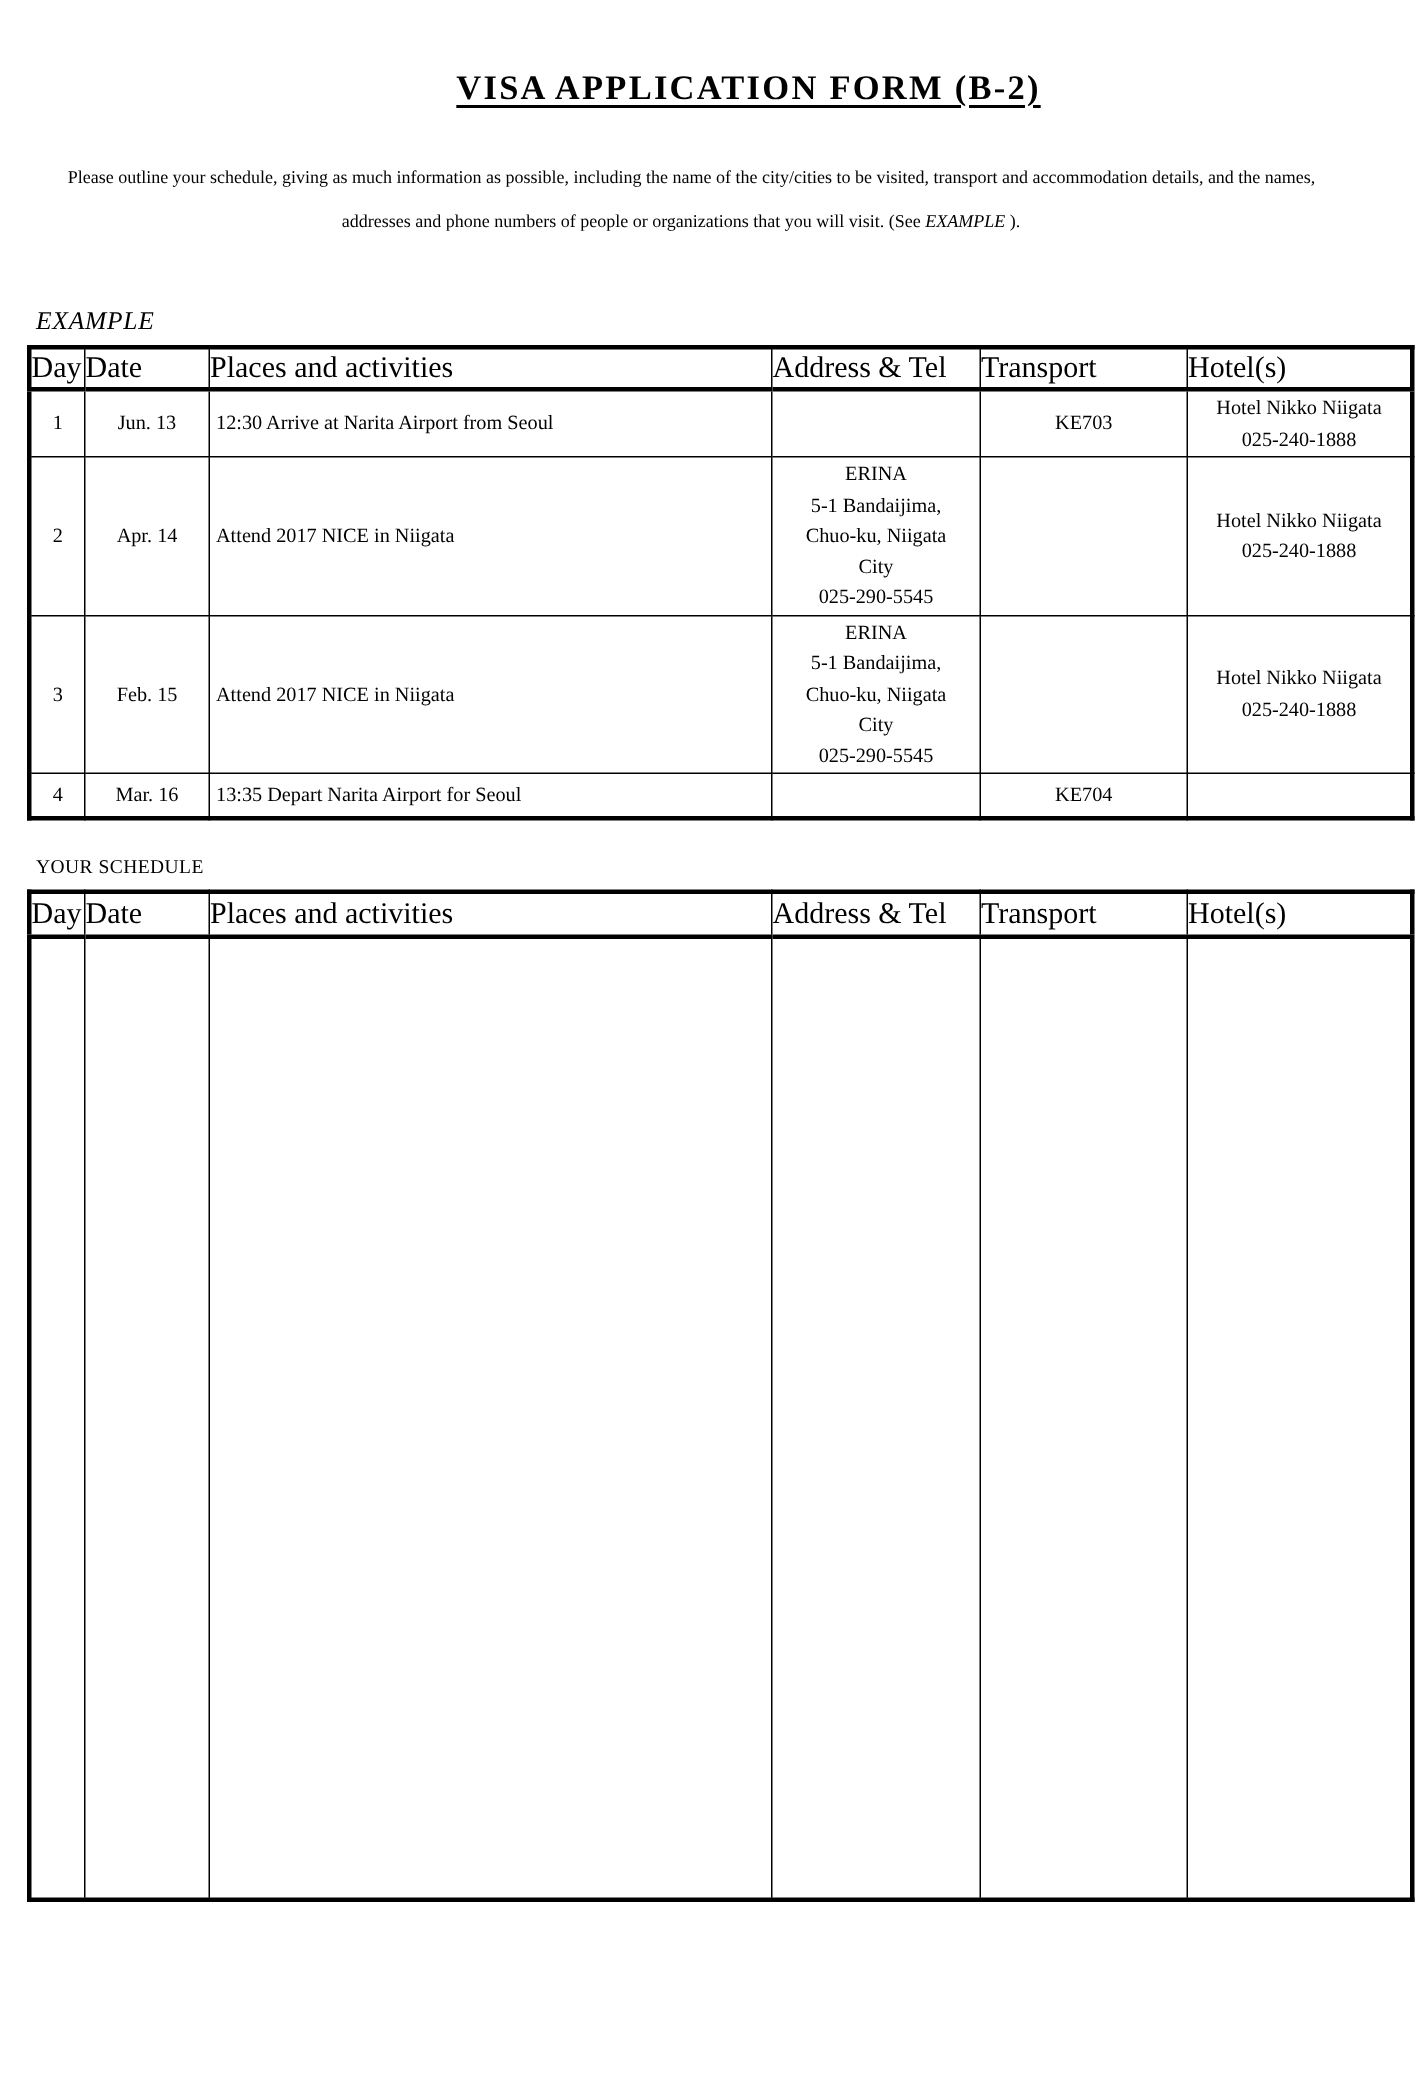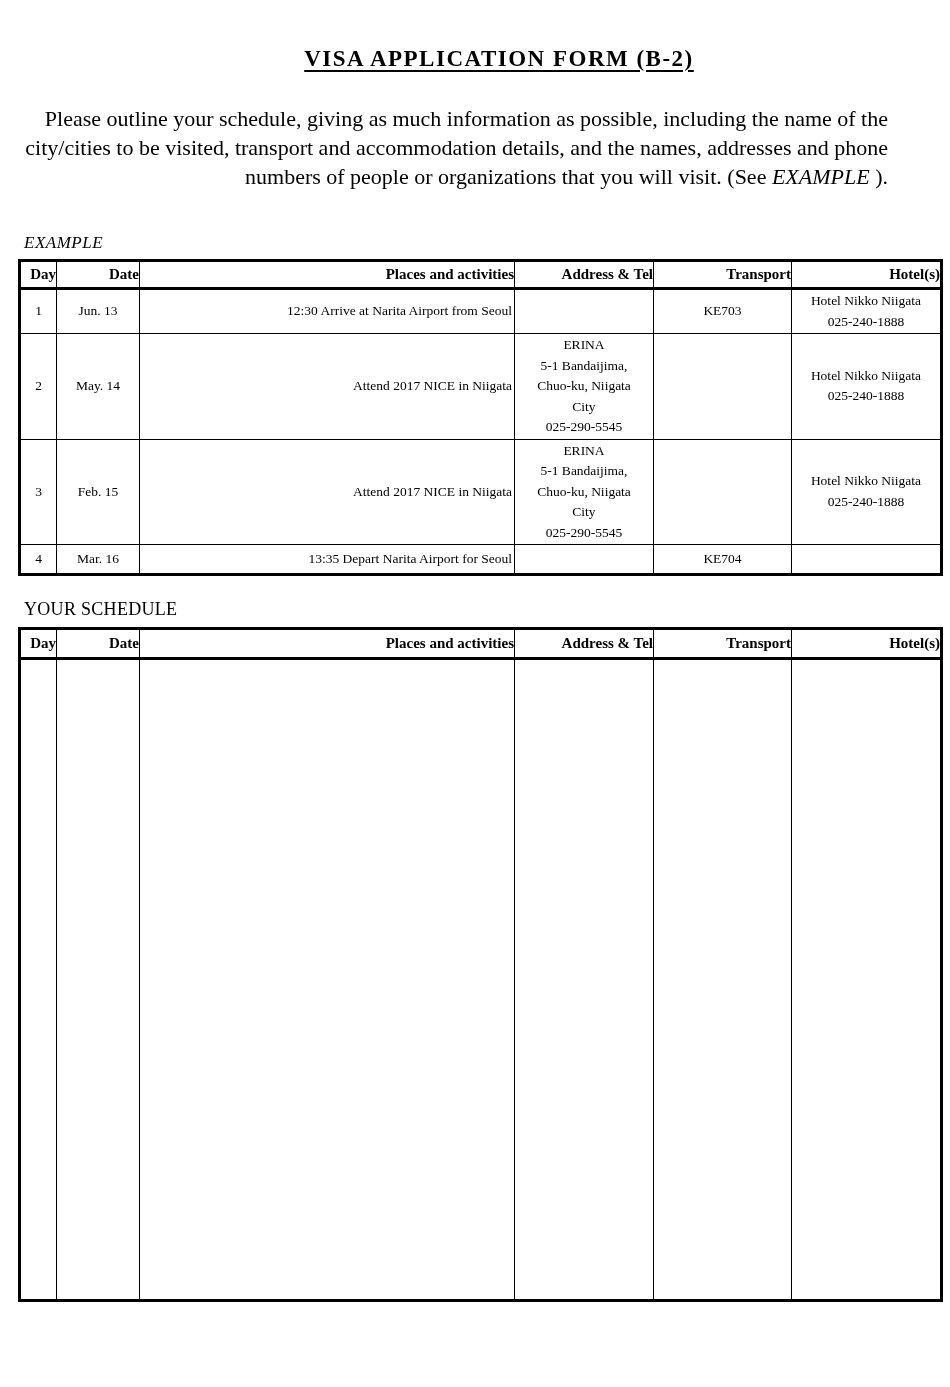--- a/index.html
+++ b/index.html
@@ -18,66 +18,66 @@
     font-size: 23px;
     font-weight: bold;
     letter-spacing: 1.5px;
     text-decoration: underline;
     text-underline-offset: 4px;
     margin-left: 48px;
   }
   .intro-para {
     margin: 32px 60px 0 20px;
     width: 868px;
-    font-size: 22px;
+    font-size: 12px;
     line-height: 29px;
     text-indent: 14px;
-    text-align: right;
+    text-align: center;
   }
   .intro-para .em { font-style: italic; }
   .section-label-example {
     margin: 42px 0 6px 24px;
     font-size: 17px;
     font-style: italic;
     letter-spacing: 0.5px;
   }
   .section-label-schedule {
     margin: 23px 0 7px 24px;
-    font-size: 18px;
+    font-size: 13px;
     letter-spacing: 0.3px;
   }
   table.sched {
     margin-left: 18px;
     width: 922px;
     border-collapse: collapse;
     table-layout: fixed;
   }
   table.sched th, table.sched td {
     border: 1px solid #000000;
     font-family: "Liberation Serif", "DejaVu Serif", serif;
     vertical-align: middle;
     overflow: hidden;
   }
   table.sched { border: 3px solid #000000; }
   table.sched thead th { border-bottom: 3px solid #000000; }
   table.sched th {
-    font-size: 15px;
-    font-weight: bold;
-    text-align: right;
+    font-size: 20px;
+    font-weight: normal;
+    text-align: left;
     height: 28px;
   }
   table.sched td {
     font-size: 13.5px;
     line-height: 20.5px;
     text-align: center;
     white-space: pre-line;
     padding: 1px 2px;
   }
   table.sched td.cell-places {
-    text-align: right;
+    text-align: left;
     padding-left: 4px;
     white-space: normal;
   }
   
   tr.ex-r0 { height: 36px; }
   tr.ex-r1 { height: 101px; }
   tr.ex-r2 { height: 101px; }
   tr.ex-r3 { height: 30px; }
   
   tr.blank-row { height: 642px; }
@@ -117,21 +117,21 @@
       <td class="cell-day">1</td>
       <td class="cell-date">Jun. 13</td>
       <td class="cell-places">12:30 Arrive at Narita Airport from Seoul</td>
       <td class="cell-address"></td>
       <td class="cell-transport">KE703</td>
       <td class="cell-hotel">Hotel Nikko Niigata
 025-240-1888</td>
     </tr>
     <tr class="ex-r1">
       <td class="cell-day">2</td>
-      <td class="cell-date">May. 14</td>
+      <td class="cell-date">Apr. 14</td>
       <td class="cell-places">Attend 2017 NICE in Niigata</td>
       <td class="cell-address">ERINA
 5-1 Bandaijima,
 Chuo-ku, Niigata
 City
 025-290-5545</td>
       <td class="cell-transport"></td>
       <td class="cell-hotel">Hotel Nikko Niigata
 025-240-1888</td>
     </tr>

